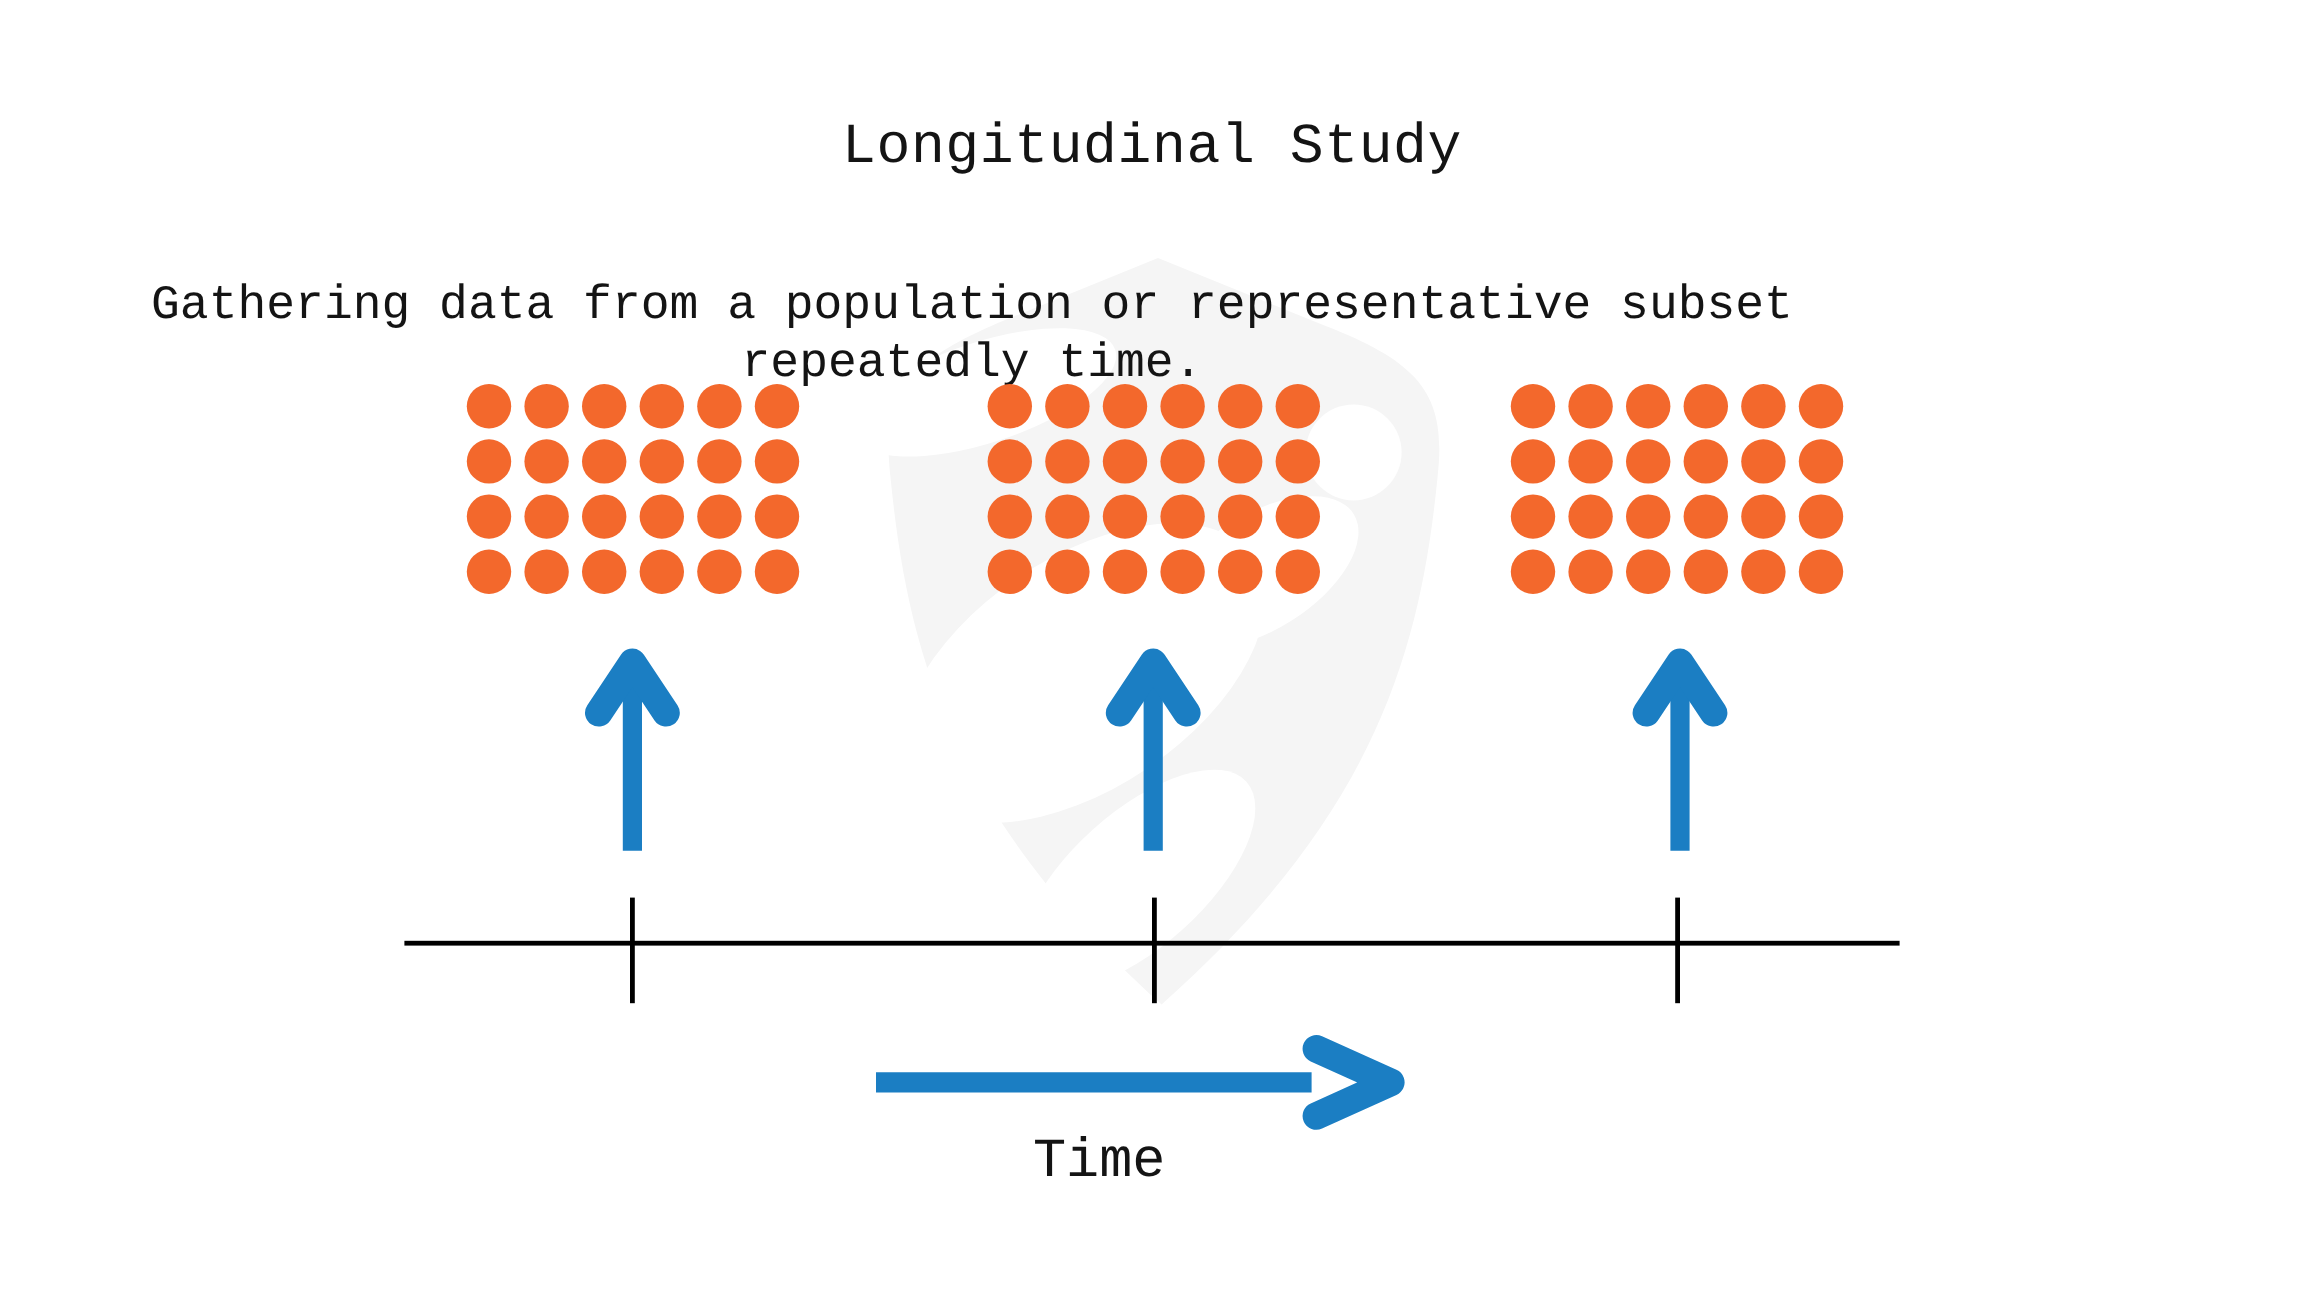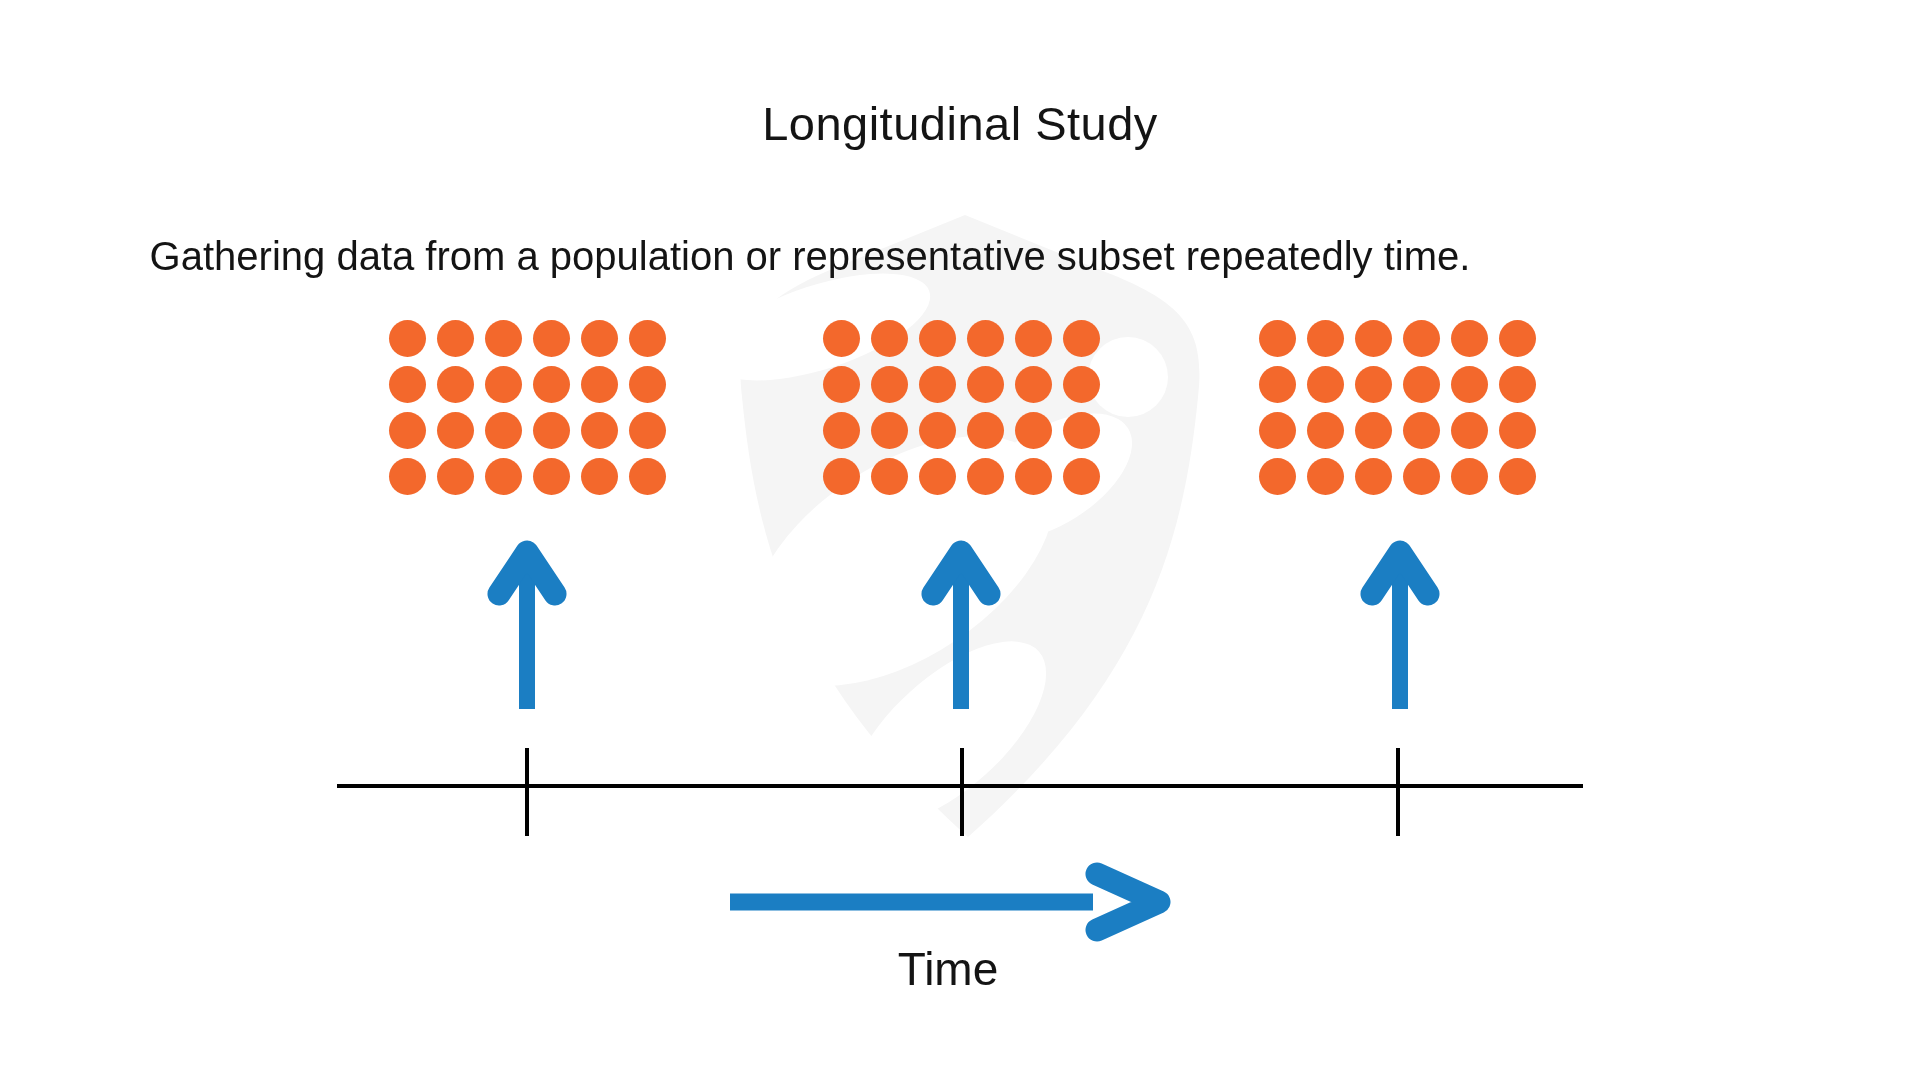--- a/index.html
+++ b/index.html
@@ -1,21 +1,21 @@
 <!DOCTYPE html>
 <html style="--orange: #F3682C; --blue: #1B7EC3; --black: #000000;"><head>
 <meta charset="utf-8">
 <style>
   html,body{margin:0;padding:0;background:#ffffff;}
   .canvas{
     position:relative;
     width:1920px;height:1080px;
     overflow:hidden;
     background:#ffffff;
-    font-family:Liberation Sans, sans-serif;
+    font-family:Liberation Mono, monospace;
     color:#141414;
   }
   
   .watermark{
     position:absolute;left:680px;top:205px;width:560px;height:645px;
     z-index:0;
   }
   
   .title{
     position:absolute;left:0;top:96px;width:1920px;
@@ -50,21 +50,21 @@
   .timeline-tick{
     position:absolute;top:748px;width:4px;height:88px;
     background:var(--black,#000);z-index:2;
   }
   .timeline-tick.t1{left:525px;}
   .timeline-tick.t2{left:960px;}
   .timeline-tick.t3{left:1396px;}
   
   .time-arrow{position:absolute;left:725px;top:862px;width:450px;height:80px;z-index:2;}
   .time-label{
-    position:absolute;left:748px;top:942px;width:400px;
+    position:absolute;left:716px;top:942px;width:400px;
     text-align:center;font-size:46px;z-index:2;
   }
 </style>
 </head>
 <body style="background: rgb(255, 255, 255);">
 
 <div class="canvas">
 
   <svg class="watermark" viewBox="0 0 560 645" aria-hidden="true">
     <path d="M285,10 L418,64 C502,96 526,122 518,192

